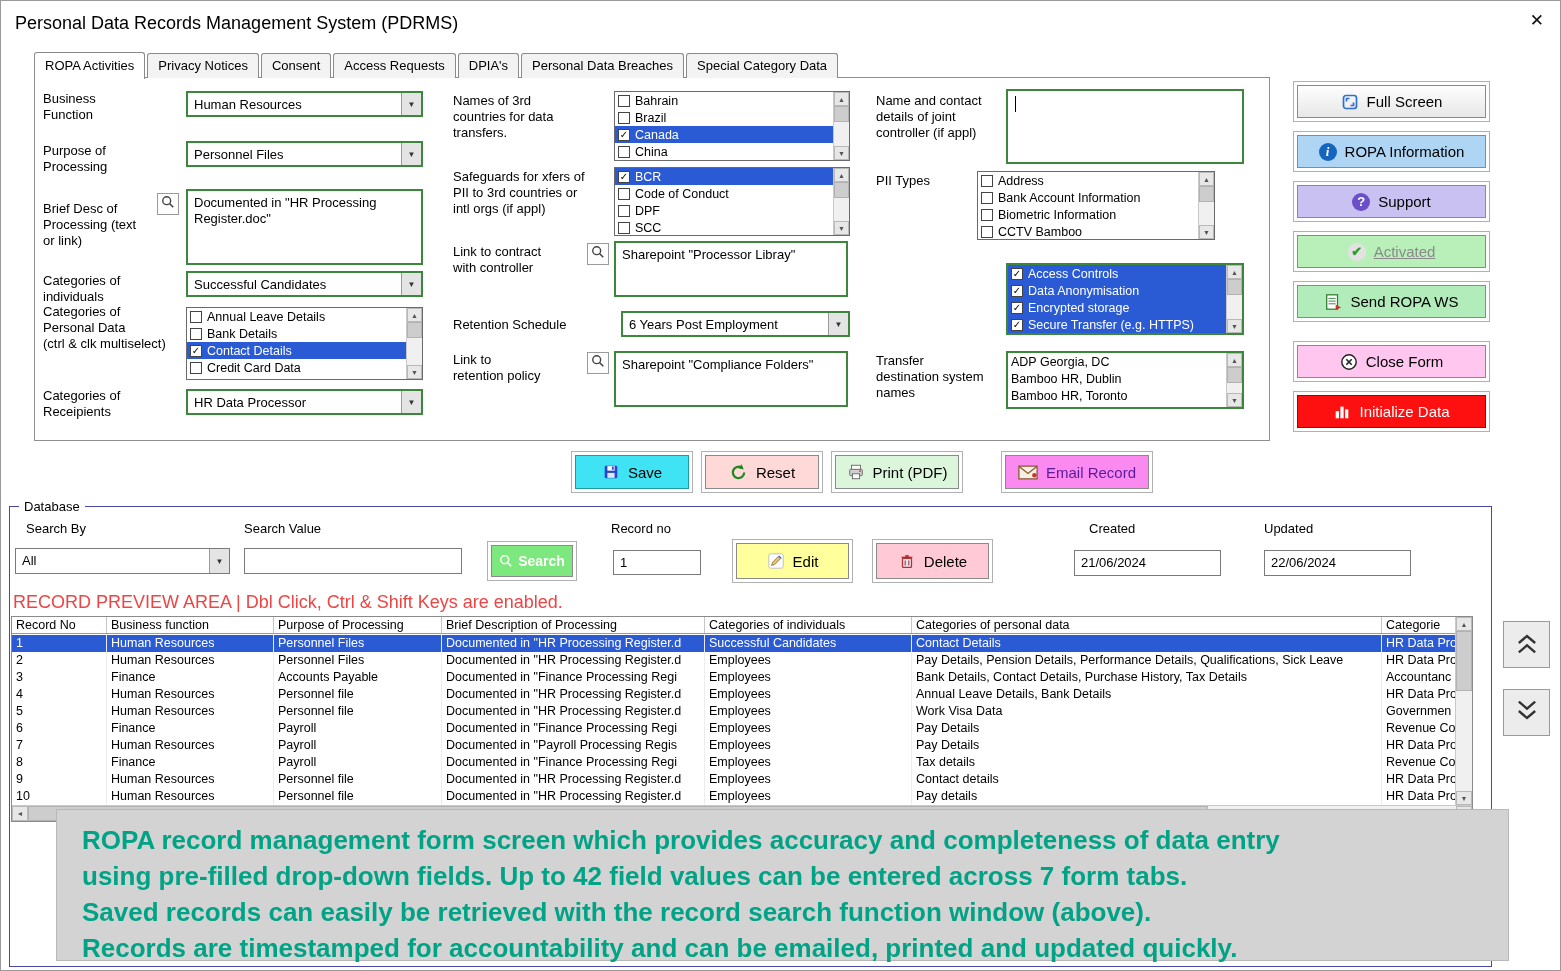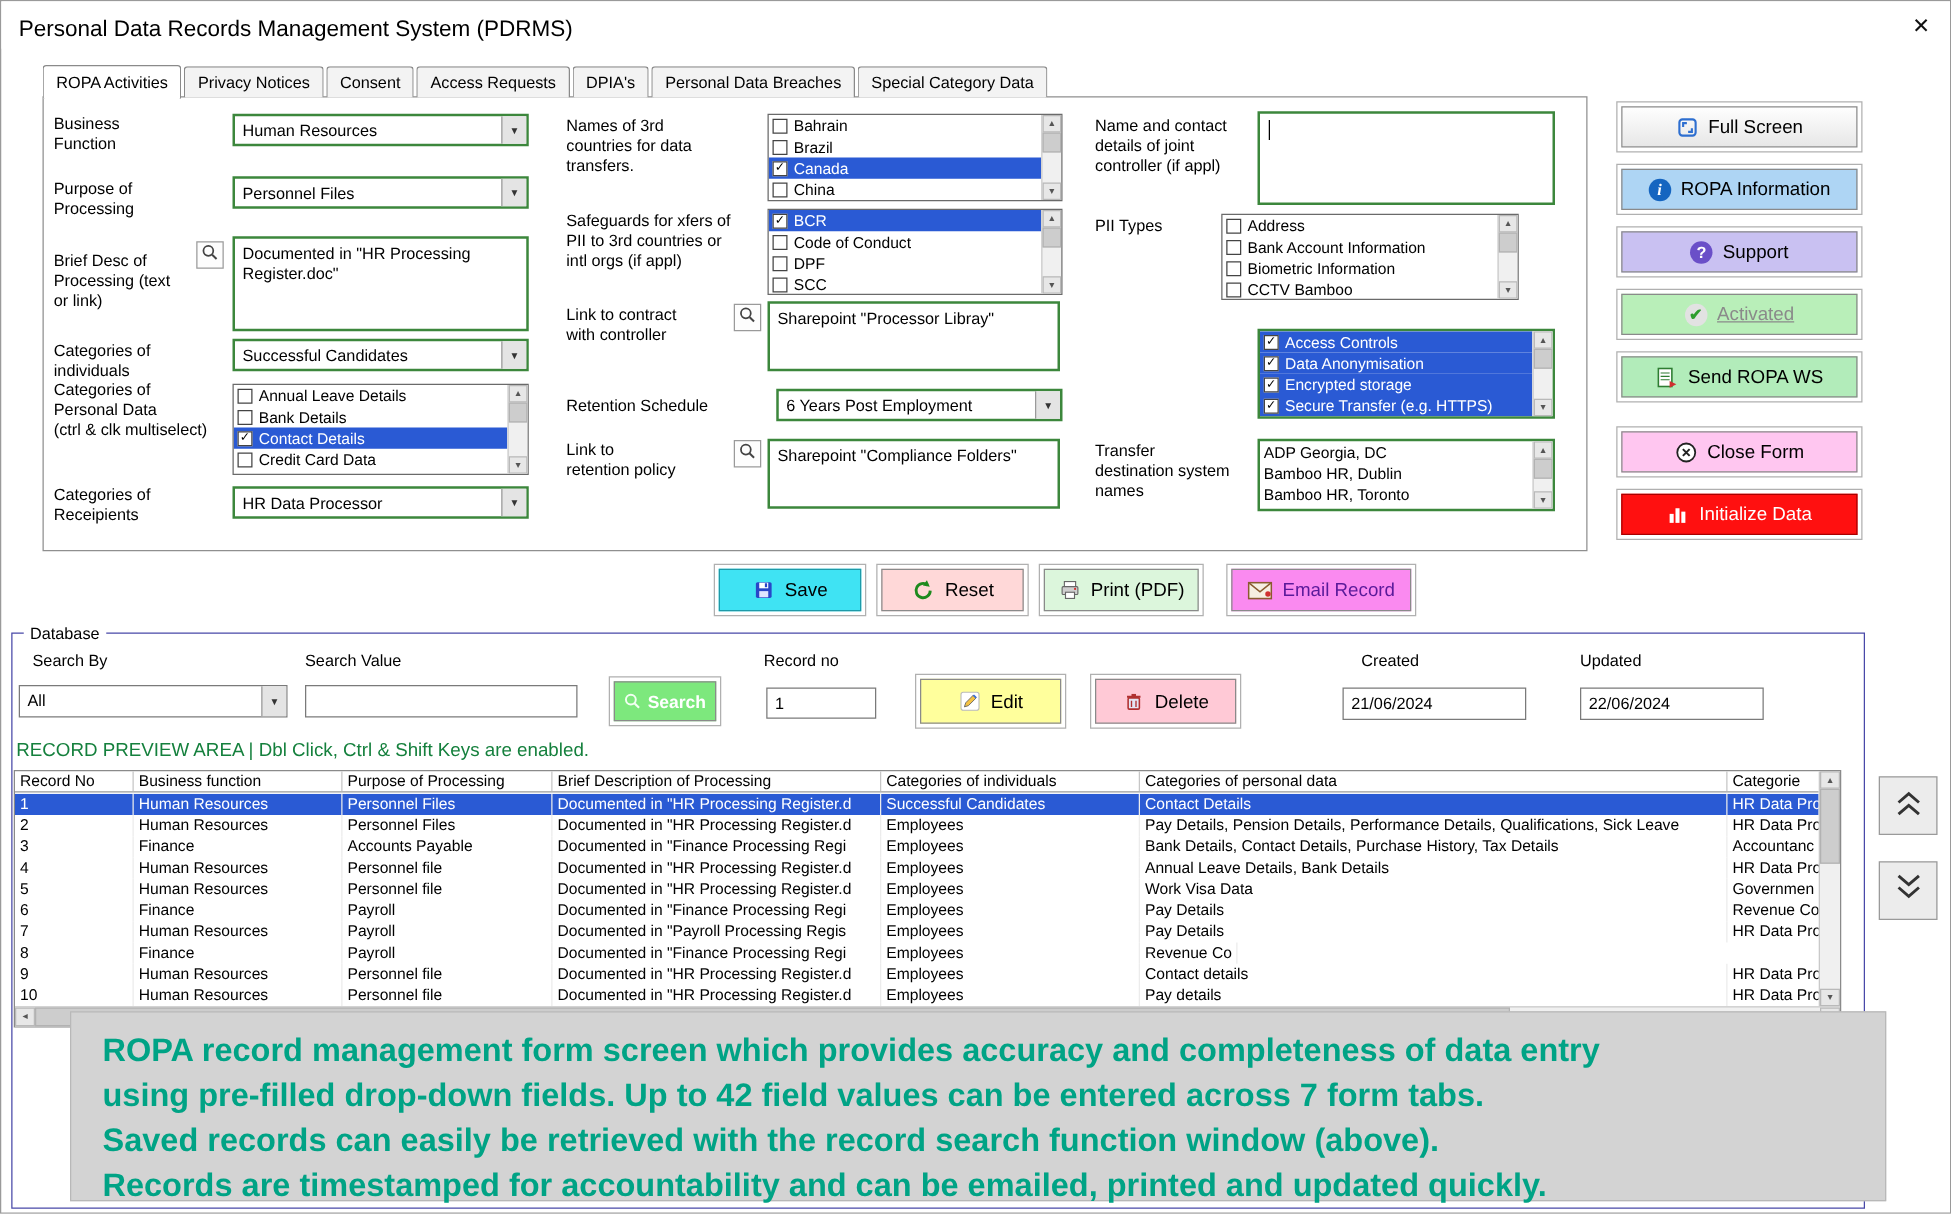--- a/index.html
+++ b/index.html
@@ -38,21 +38,21 @@
 
 .magbtn{position:absolute;width:22px;height:22px;background:#fdfdfd;border:1px solid #9a9a9a;display:flex;align-items:center;justify-content:center;z-index:2}
 
 .frame{position:absolute;border:1px solid #b0b0b0;background:#fff;padding:3px;z-index:2}
 .btn{width:100%;height:100%;border:1px solid #8a8a8a;display:flex;align-items:center;justify-content:center;gap:8px;font-size:15px;white-space:nowrap}
 .btn .ic{display:flex;align-items:center}
 .circ{width:18px;height:18px;border-radius:50%;color:#fff;font-size:13px;font-weight:bold;display:flex;align-items:center;justify-content:center}
 
 .fieldset{position:absolute;border:1px solid #4848a8;z-index:1}
 .legend{position:absolute;background:#fff;font-size:13px;padding:0 5px;z-index:2}
-.note{position:absolute;font-size:15px;color:#15803d;z-index:2}
+.note{position:absolute;font-size:18px;color:#ef4444;z-index:2}
 
 .grid{position:absolute;left:10px;top:615px;width:1462px;height:206px;border:1px solid #8a8a8a;background:#fff;z-index:2}
 .grid-header{position:absolute;left:0;top:0;right:17px;height:17px;display:flex;border-bottom:1px solid #9a9a9a;overflow:hidden}
 .gh{font-size:12.5px;padding:1px 4px;border-right:1px solid #c6c6c6;white-space:nowrap;overflow:hidden;flex:none}
 .grid-body{position:absolute;left:0;top:18px;right:17px;height:170px;overflow:hidden}
 .grow{display:flex;height:17px}
 .gc{font-size:12.5px;padding:1px 4px;border-right:1px solid #ececec;white-space:nowrap;overflow:hidden;flex:none}
 .grow.sel{background:#2a5ad4;color:#fff}
 .gvscroll{position:absolute;right:0;top:0;width:17px;height:188px;background:#f0f0f0;border-left:1px solid #c9c9c9}
 .ghscroll{position:absolute;left:0;bottom:0;height:16px;width:100%;background:#f0f0f0;border-top:1px solid #c9c9c9;display:flex;align-items:stretch}
@@ -417,21 +417,21 @@
           <svg viewBox="0 0 20 20" width="18" height="18">
             <rect x="5" y="2.5" width="10" height="5" fill="#fff" stroke="#666"></rect>
             <rect x="3" y="7" width="14" height="7" rx="1" fill="#cfcfcf" stroke="#666"></rect>
             <circle cx="14.5" cy="9" r="1" fill="#d03030"></circle>
             <rect x="6" y="12" width="8" height="5.5" fill="#fff" stroke="#666"></rect>
           </svg>
         </span>
       <span>Print (PDF)</span>
     </div>
   </div>
-  <div class="frame" style="left:980px;top:450px;width:152px;height:42px">
+  <div class="frame" style="left:1000px;top:450px;width:152px;height:42px">
     <div class="btn" style="background:#fa8af0;color:#5a1a9a">
       <span class="ic">
           <svg viewBox="0 0 22 16" width="20" height="15">
             <rect x="1" y="1" width="20" height="14" fill="#f6eee2" stroke="#8a5a30" stroke-width="1.4"></rect>
             <path d="M1 1l10 8L21 1" fill="none" stroke="#8a5a30" stroke-width="1.4"></path>
             <circle cx="18" cy="11" r="2.4" fill="#d03030"></circle>
           </svg>
         </span>
       <span>Email Record</span>
     </div>
@@ -572,20 +572,21 @@
           <div class="gc" style="width: 207px;">Employees</div>
           <div class="gc" style="width: 470px;">Pay Details</div>
           <div class="gc" style="width: 78px;">HR Data Pro</div>
         </div>
         <div class="grow">
           <div class="gc" style="width: 95px;">8</div>
           <div class="gc" style="width: 167px;">Finance</div>
           <div class="gc" style="width: 168px;">Payroll</div>
           <div class="gc" style="width: 263px;">Documented in  "Finance Processing Regi</div>
           <div class="gc" style="width: 207px;">Employees</div>
+          <div class="gc" style="width: 470px;">Tax details</div>
           <div class="gc" style="width: 78px;">Revenue Co</div>
         </div>
         <div class="grow">
           <div class="gc" style="width: 95px;">9</div>
           <div class="gc" style="width: 167px;">Human Resources</div>
           <div class="gc" style="width: 168px;">Personnel file</div>
           <div class="gc" style="width: 263px;">Documented in  "HR Processing Register.d</div>
           <div class="gc" style="width: 207px;">Employees</div>
           <div class="gc" style="width: 470px;">Contact details</div>
           <div class="gc" style="width: 78px;">HR Data Pro</div>

